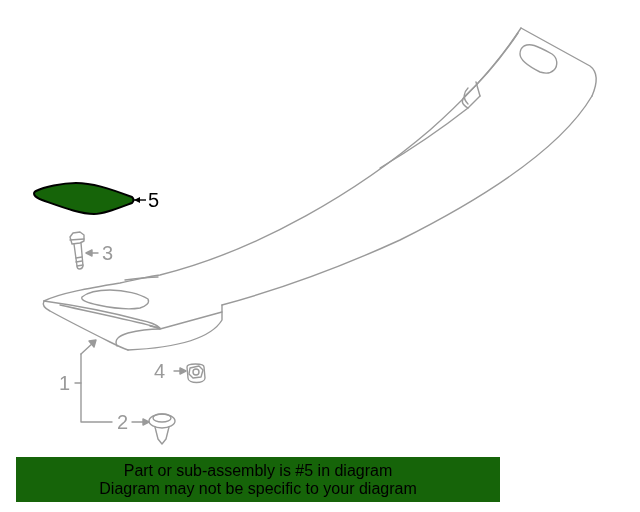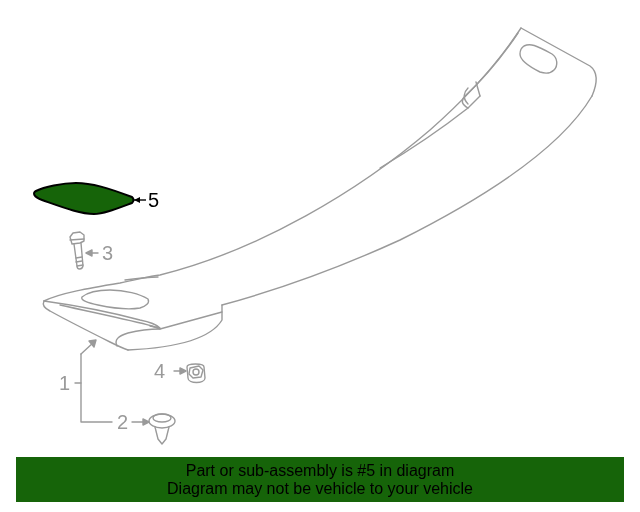--- a/index.html
+++ b/index.html
@@ -2,21 +2,21 @@
 <html><head>
   <meta charset="utf-8">
   <style>
     html, body { margin: 0; padding: 0; background: #ffffff; }
     body { width: 640px; height: 512px; position: relative; overflow: hidden; font-family: "Liberation Sans", "DejaVu Sans", sans-serif; }
     #diagram { position: absolute; left: 0; top: 0; width: 640px; height: 512px; }
     .callout { font-family: "Liberation Sans", "DejaVu Sans", sans-serif; font-size: 20px; }
     .callout.muted { fill: #9a9a9a; }
     .callout.active { fill: #000000; }
     #banner {
-      position: absolute; left: 16px; top: 457px; width: 608px; height: 45px;
+      position: absolute; left: 16px; top: 457px; width: 484px; height: 45px;
       background: #166409; color: #000000;
       display: flex; flex-direction: column; align-items: center; justify-content: center;
       font-size: 16px; line-height: 18px; text-align: center;
     }
     #banner span { display: block; }
   </style>
 </head>
 <body>
 
 <svg id="diagram" viewBox="0 0 640 512" xmlns="http://www.w3.org/2000/svg">
@@ -93,14 +93,14 @@
 
   <text class="callout muted" x="59" y="390">1</text>
   <text class="callout muted" x="117" y="429">2</text>
   <text class="callout muted" x="102" y="260">3</text>
   <text class="callout muted" x="154" y="378">4</text>
   <text class="callout active" x="148" y="207">5</text>
 </svg>
 
 <div id="banner">
   <span>Part or sub-assembly is #5 in diagram</span>
-  <span>Diagram may not be vehicle to your vehicle</span>
+  <span>Diagram may not be specific to your diagram</span>
 </div>
 
 </body></html>

